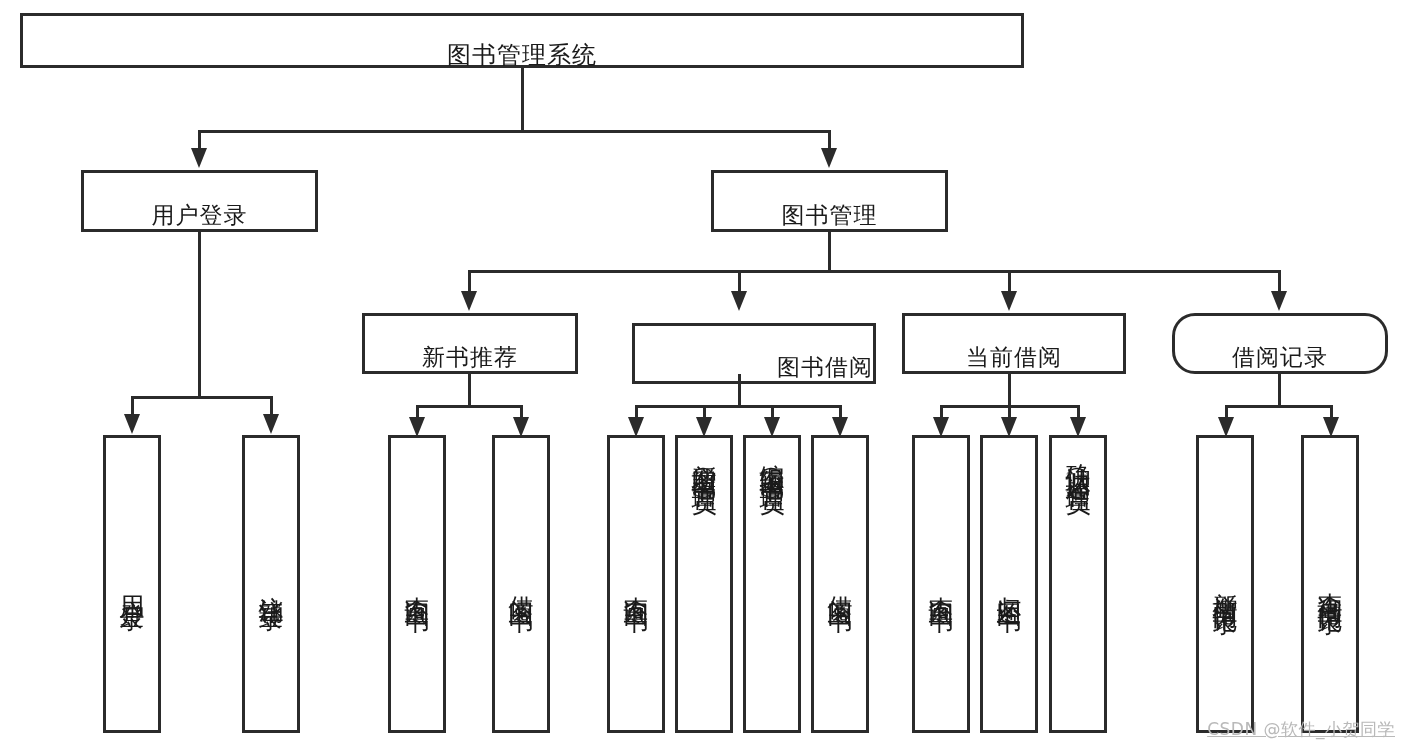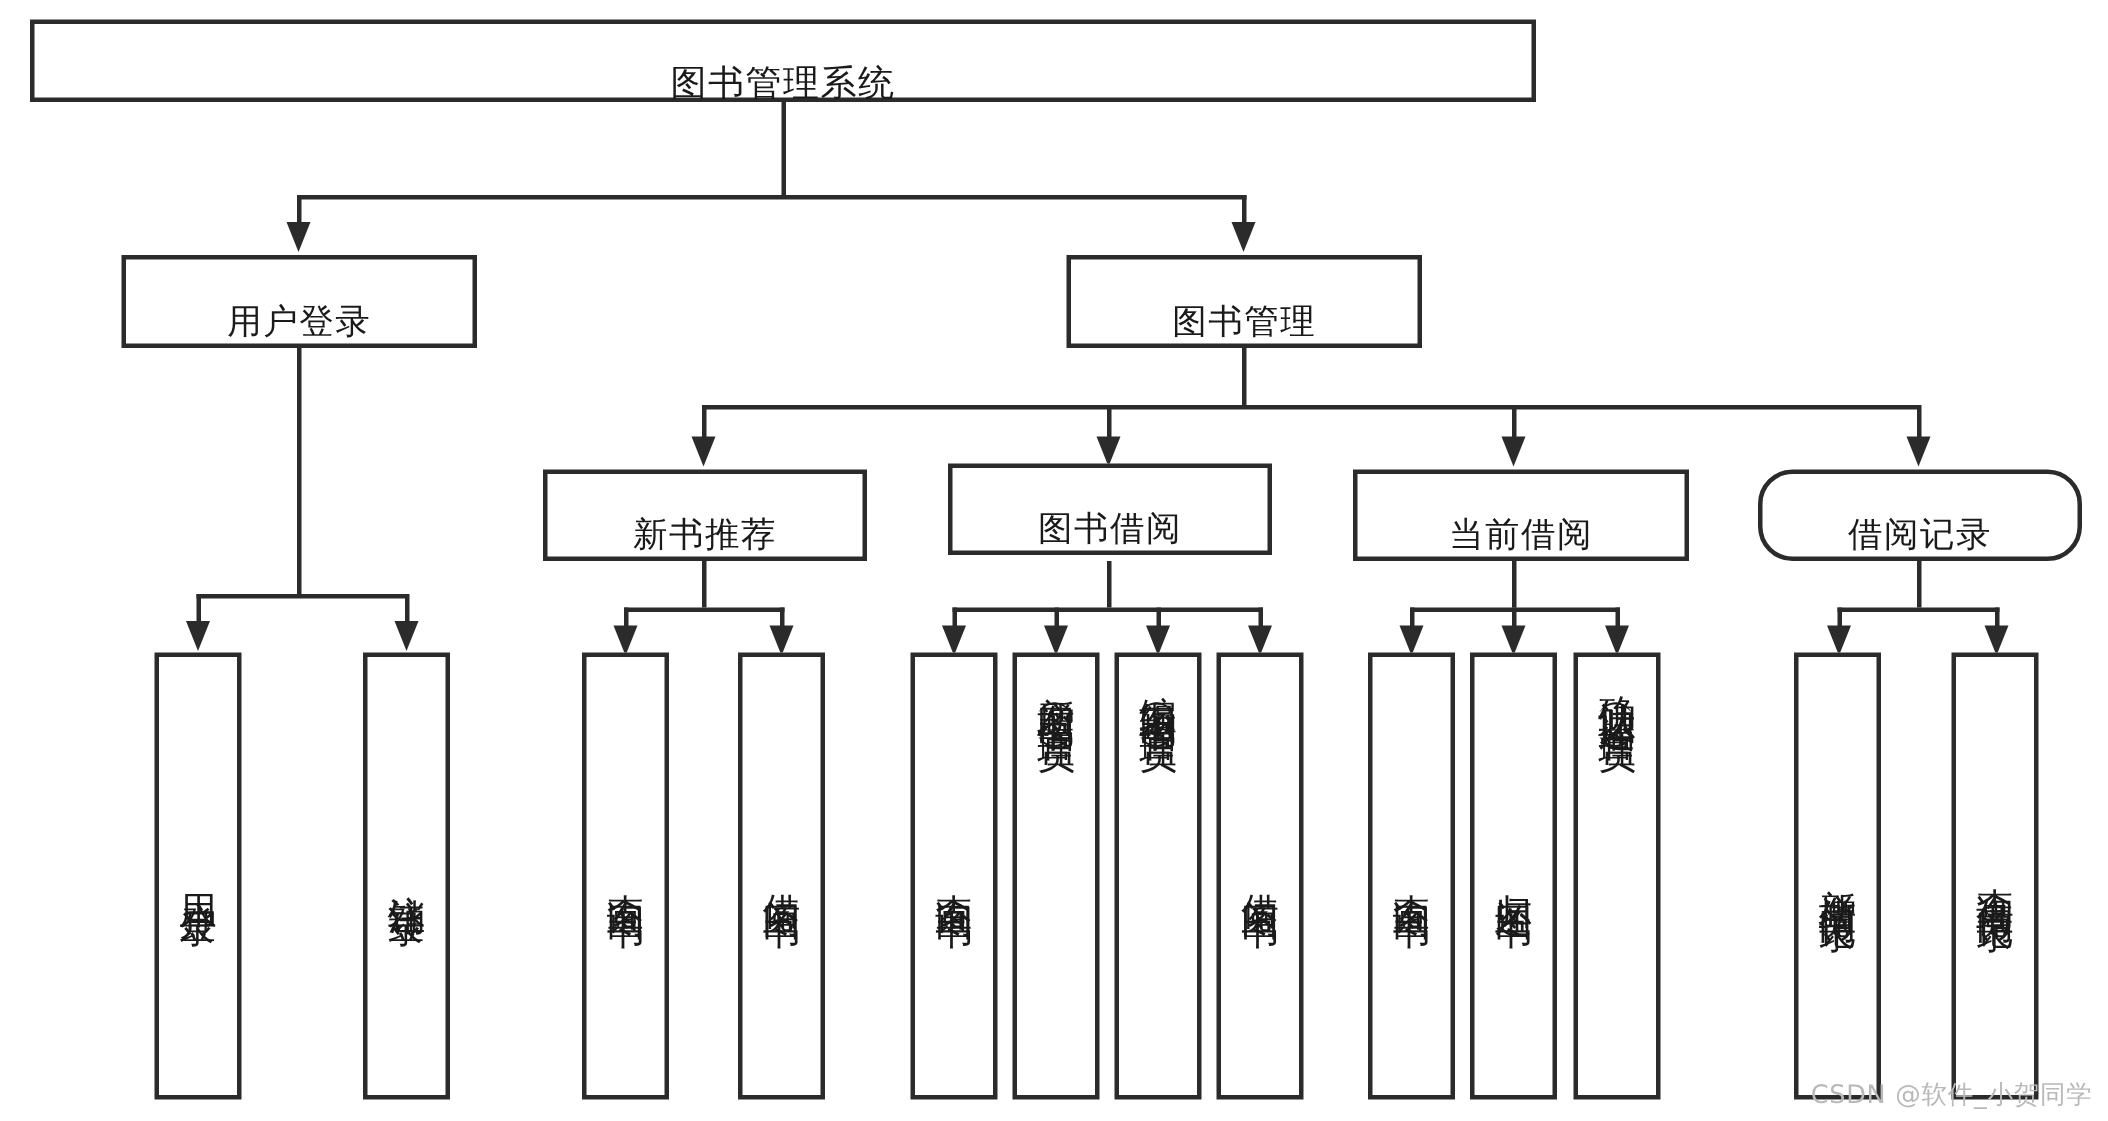--- a/index.html
+++ b/index.html
@@ -77,20 +77,21 @@
   }
   .watermark {
     position: absolute;
     right: 10px;
     bottom: 6px;
     font-size: 17px;
     color: #b9b9b9;
     letter-spacing: 0.5px;
     white-space: nowrap;
     pointer-events: none;
+    text-decoration: underline;
   }
 </style>
 </head>
 <body>
 
 <div id="diagram-root">
 
   <div class="node horiz root" style="left:20px; top:13px; width:1004px; height:55px;">
     <span class="node-label">图书管理系统</span>
   </div>
@@ -129,21 +130,21 @@
   <div class="line-v" style="left:1008px; top:270px; height:23px;"></div>
   <div class="arrow" style="left:1001px; top:291px;"></div>
 
   <div class="line-v" style="left:1278px; top:270px; height:23px;"></div>
   <div class="arrow" style="left:1271px; top:291px;"></div>
 
   <div class="node horiz" style="left:362px; top:313px; width:216px; height:61px;">
     <span class="node-label">新书推荐</span>
   </div>
 
-  <div class="node horiz" style="left:632px; top:309px; width:216px; height:61px;">
+  <div class="node horiz" style="left:632px; top:323px; width:244px; height:61px;justify-content:flex-end;">
     <span class="node-label">图书借阅</span>
   </div>
 
   <div class="node horiz" style="left:902px; top:313px; width:224px; height:61px;">
     <span class="node-label">当前借阅</span>
   </div>
 
   <div class="node horiz" style="left:1172px; top:313px; width:216px; height:61px;border-radius:23px;">
     <span class="node-label">借阅记录</span>
   </div>

